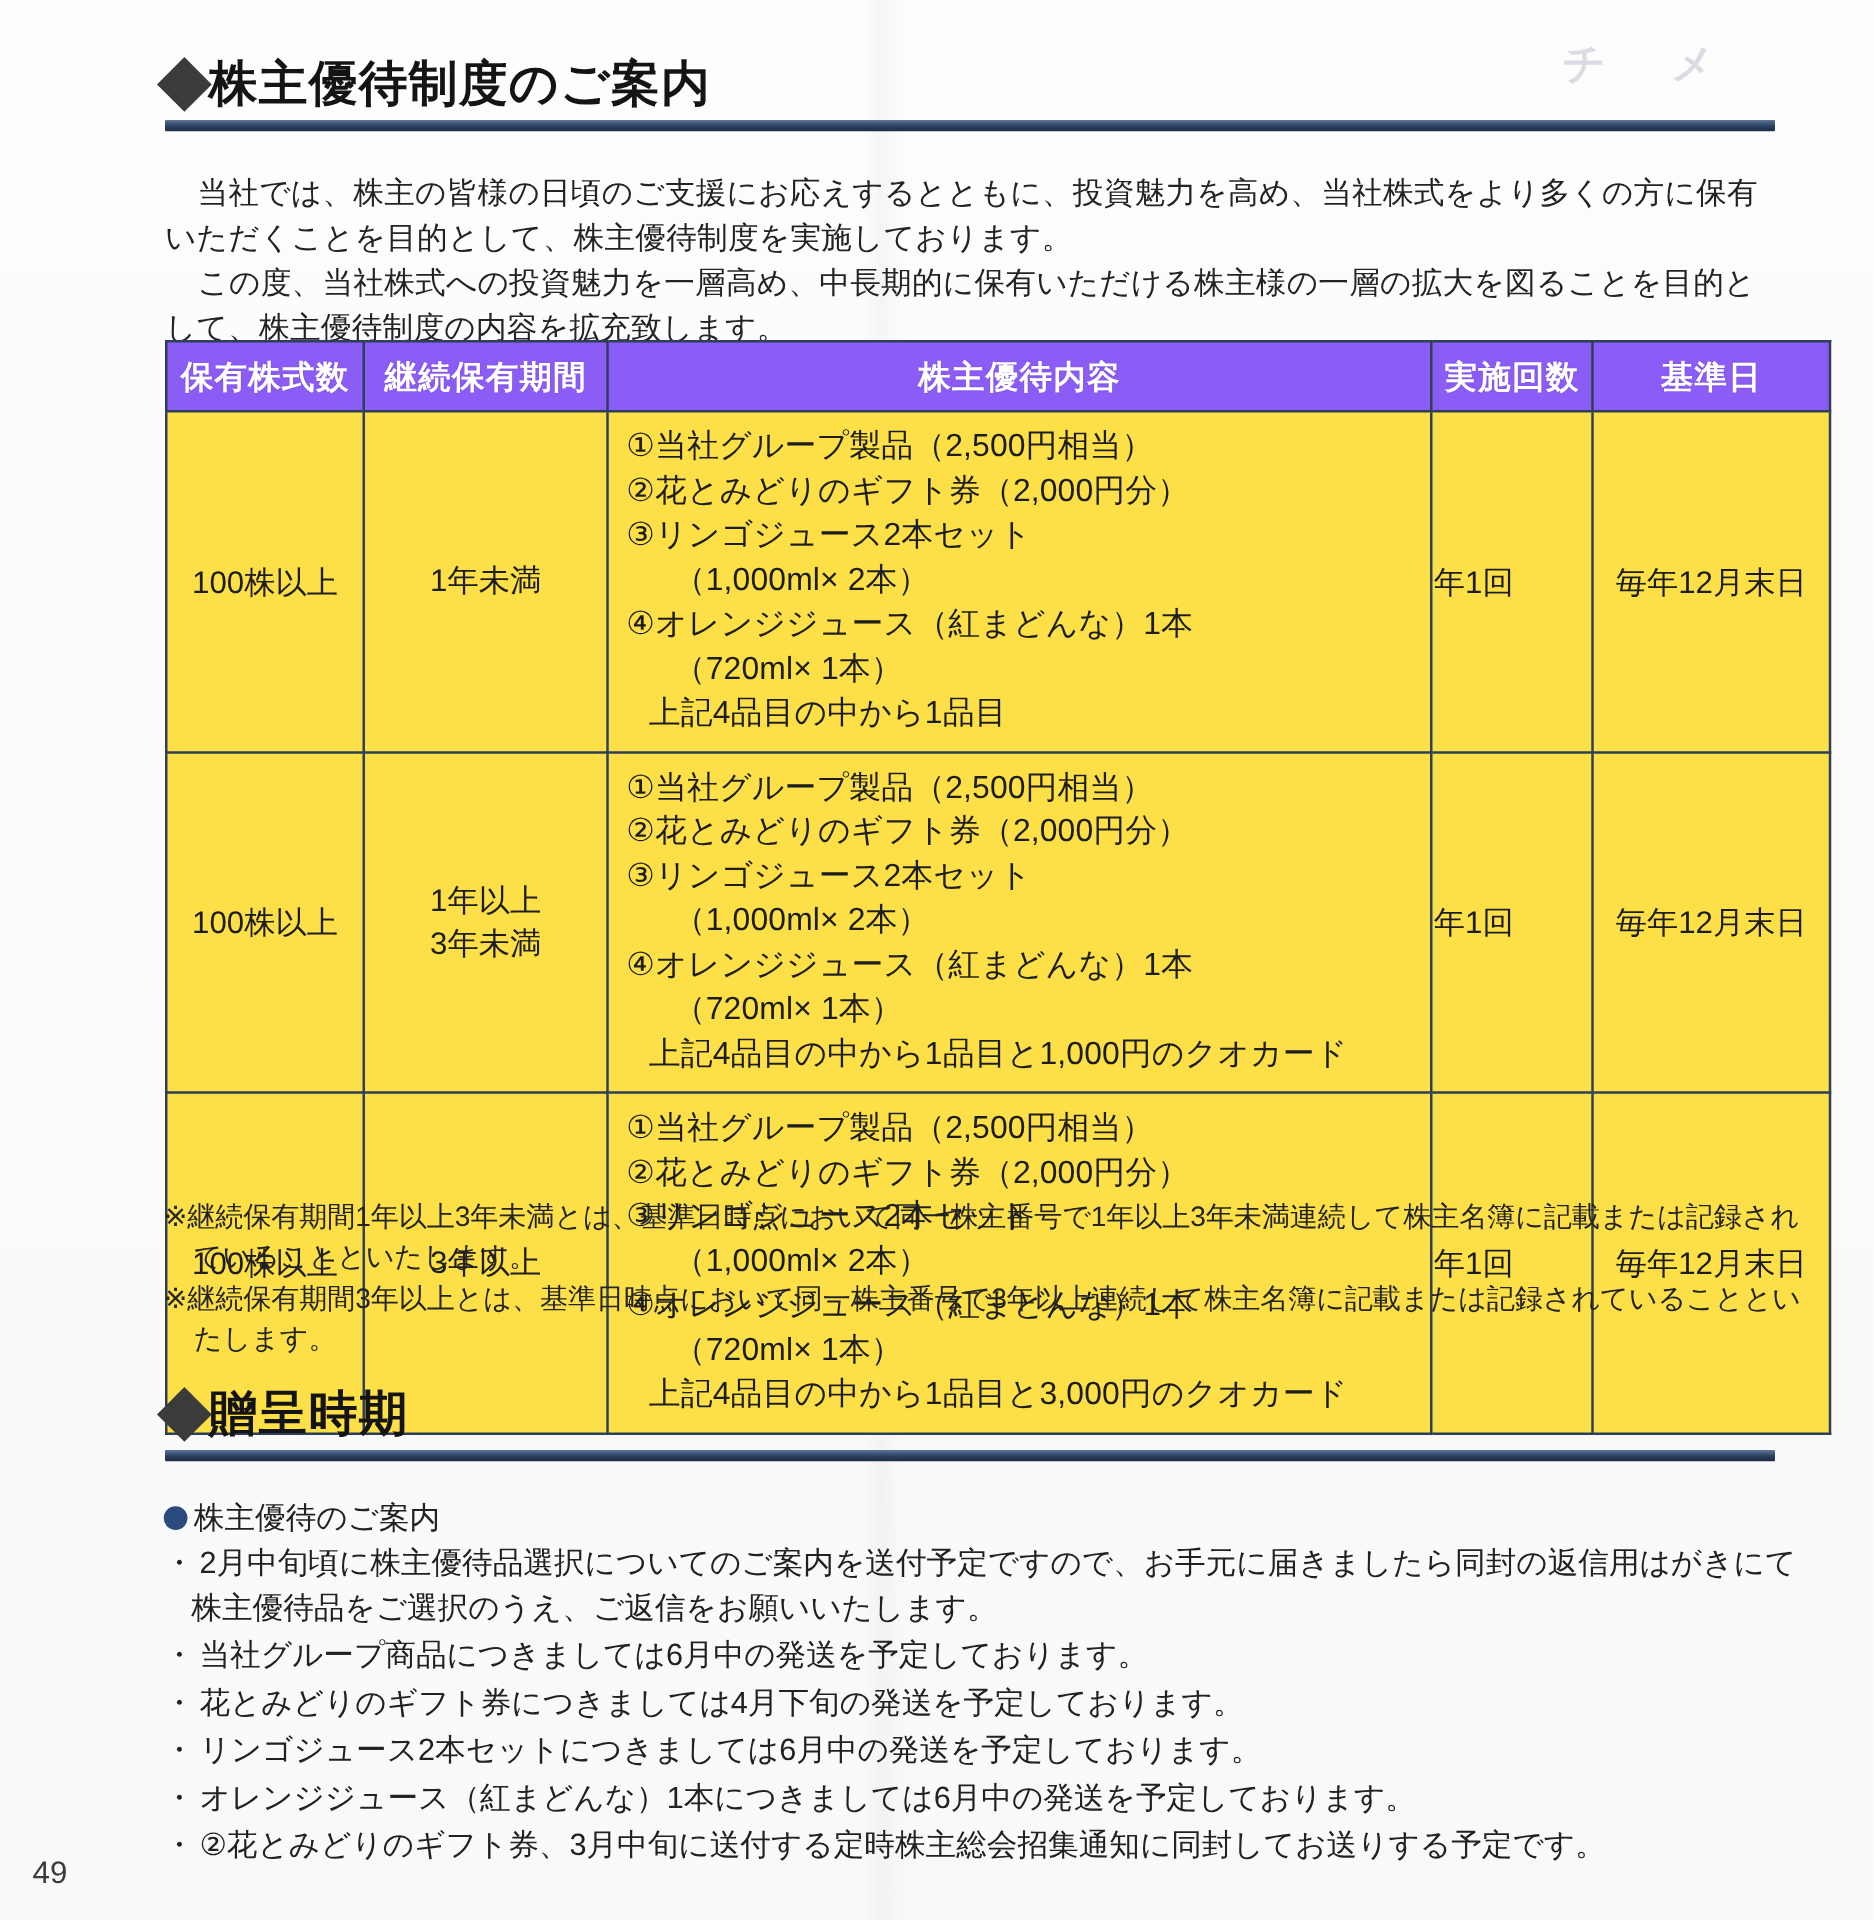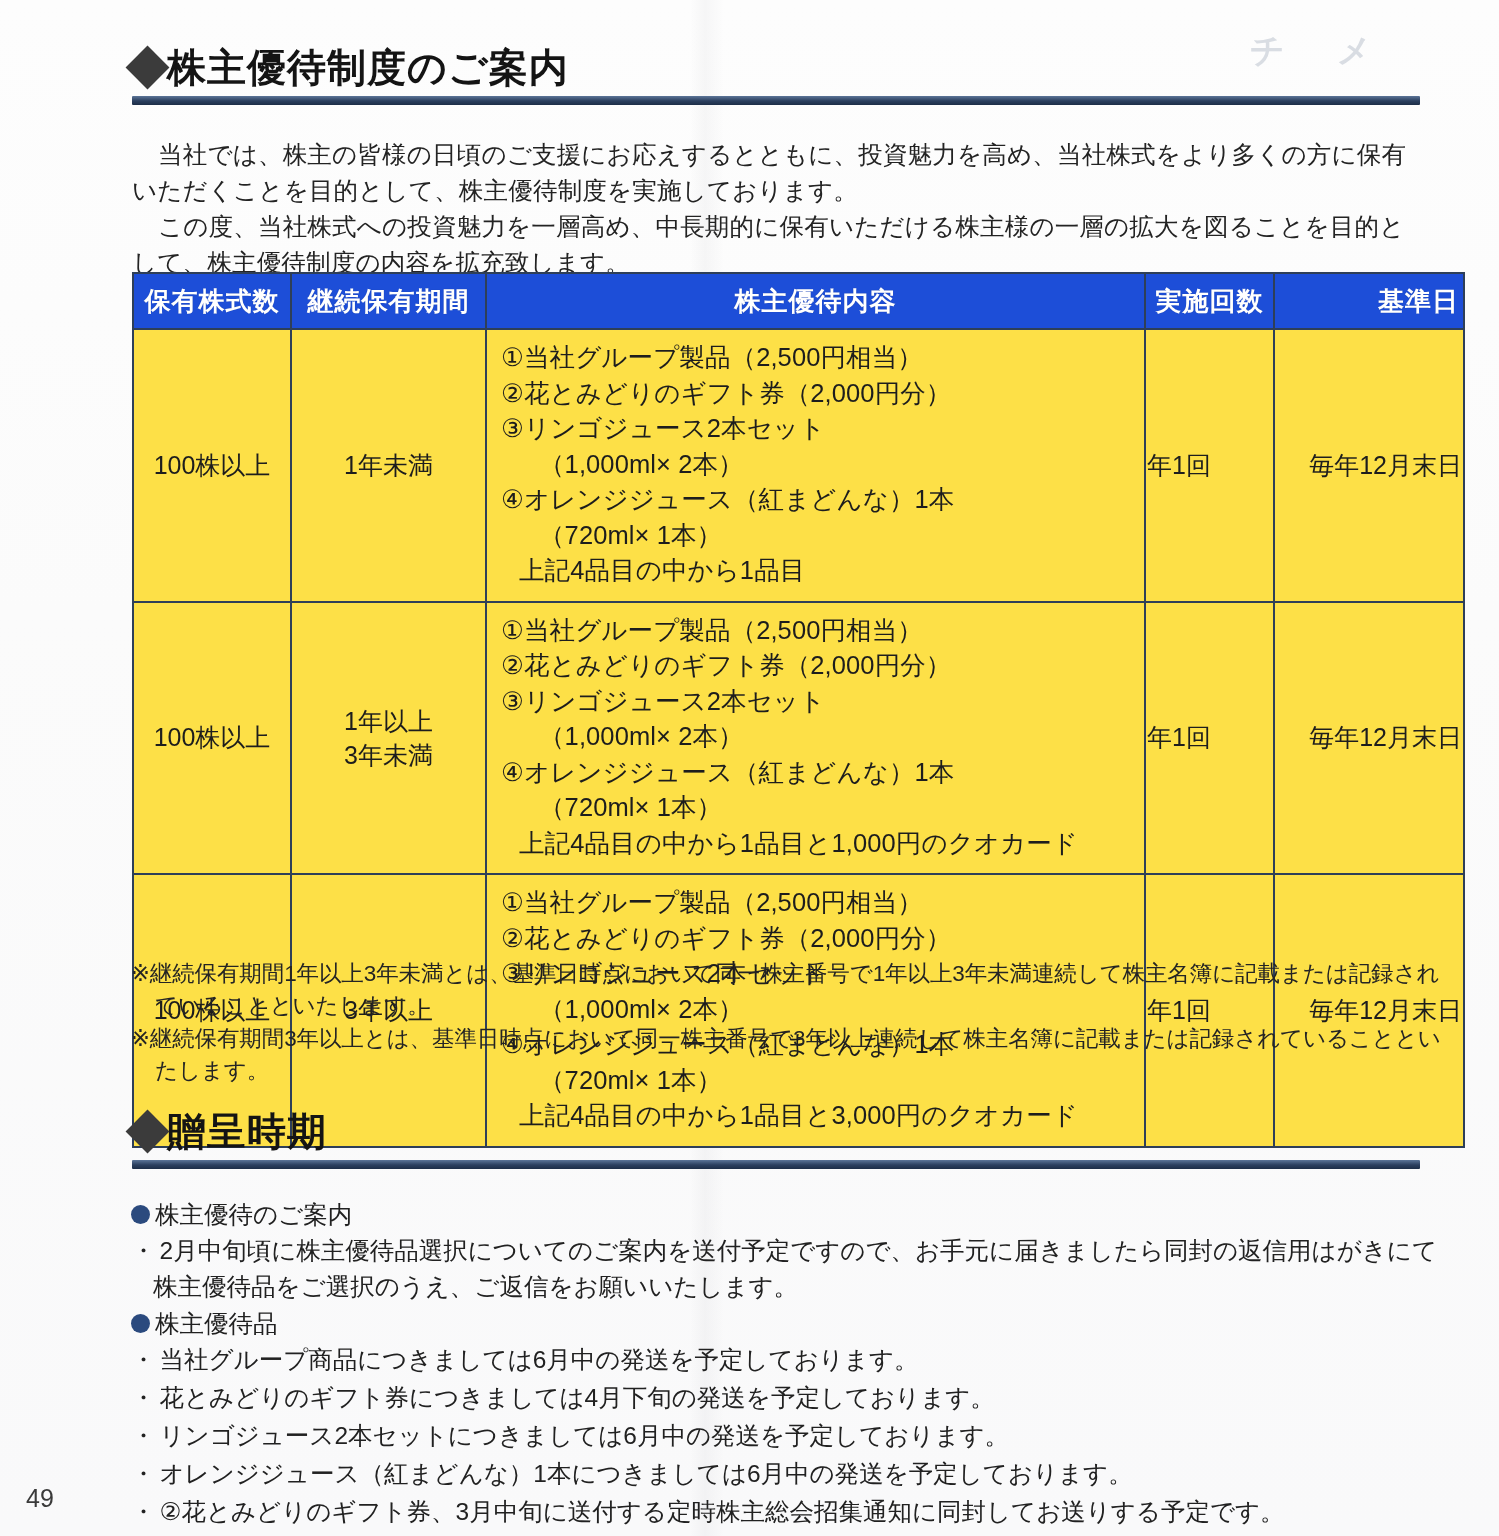--- a/index.html
+++ b/index.html
@@ -111,40 +111,40 @@
     border-collapse: collapse;
     width: 1289px;
     table-layout: fixed;
   }
   table.benefits th,
   table.benefits td {
     border: 2px solid #2e3f58;
     vertical-align: middle;
   }
   table.benefits thead th {
-    background: #1d4ed8;
+    background: #8b5cf6;
     color: #ffffff;
     font-size: 26px;
     font-weight: 700;
     letter-spacing: 1px;
     height: 54px;
     padding: 0 4px;
     border-color: #2e3f58;
     text-shadow: 0 0 1px rgba(0,0,0,.25);
   }
   table.benefits tbody td {
     background: #fde047;
     font-size: 25px;
     color: #1d1d1d;
   }
   .c-shares  { width: 148px; text-align: center; }
   .c-period  { width: 185px; text-align: center; line-height: 34px; }
   .c-content { width: 657px; text-align: left; padding: 10px 0 12px 14px; }
   .c-times   { width: 119px; }
-  .c-date    { width: 180px; text-align: right; }
+  .c-date    { width: 180px; text-align: center; }
 
   .benefit-list {
     list-style: none;
     margin: 0;
     padding: 0;
   }
   .benefit-list li {
     font-size: 25.5px;
     line-height: 35.5px;
     letter-spacing: 0.1px;
@@ -330,24 +330,20 @@
       <div class="b-head">
         <span class="dot"></span>
         <span>株主優待のご案内</span>
       </div>
       <div class="b-item">
         <span class="tick">・</span><span>2月中旬頃に株主優待品選択についてのご案内を送付予定ですので、お手元に届きましたら同封の返信用はがきにて株主優待品をご選択のうえ、ご返信をお願いいたします。</span>
       </div>
     </div>
 
     <div class="b-group">
-      <div class="b-head">
-        <span class="dot"></span>
-        <span>株主優待品</span>
-      </div>
       <div class="b-item">
         <span class="tick">・</span><span>当社グループ商品につきましては6月中の発送を予定しております。</span>
       </div>
       <div class="b-item">
         <span class="tick">・</span><span>花とみどりのギフト券につきましては4月下旬の発送を予定しております。</span>
       </div>
       <div class="b-item">
         <span class="tick">・</span><span>リンゴジュース2本セットにつきましては6月中の発送を予定しております。</span>
       </div>
       <div class="b-item">

